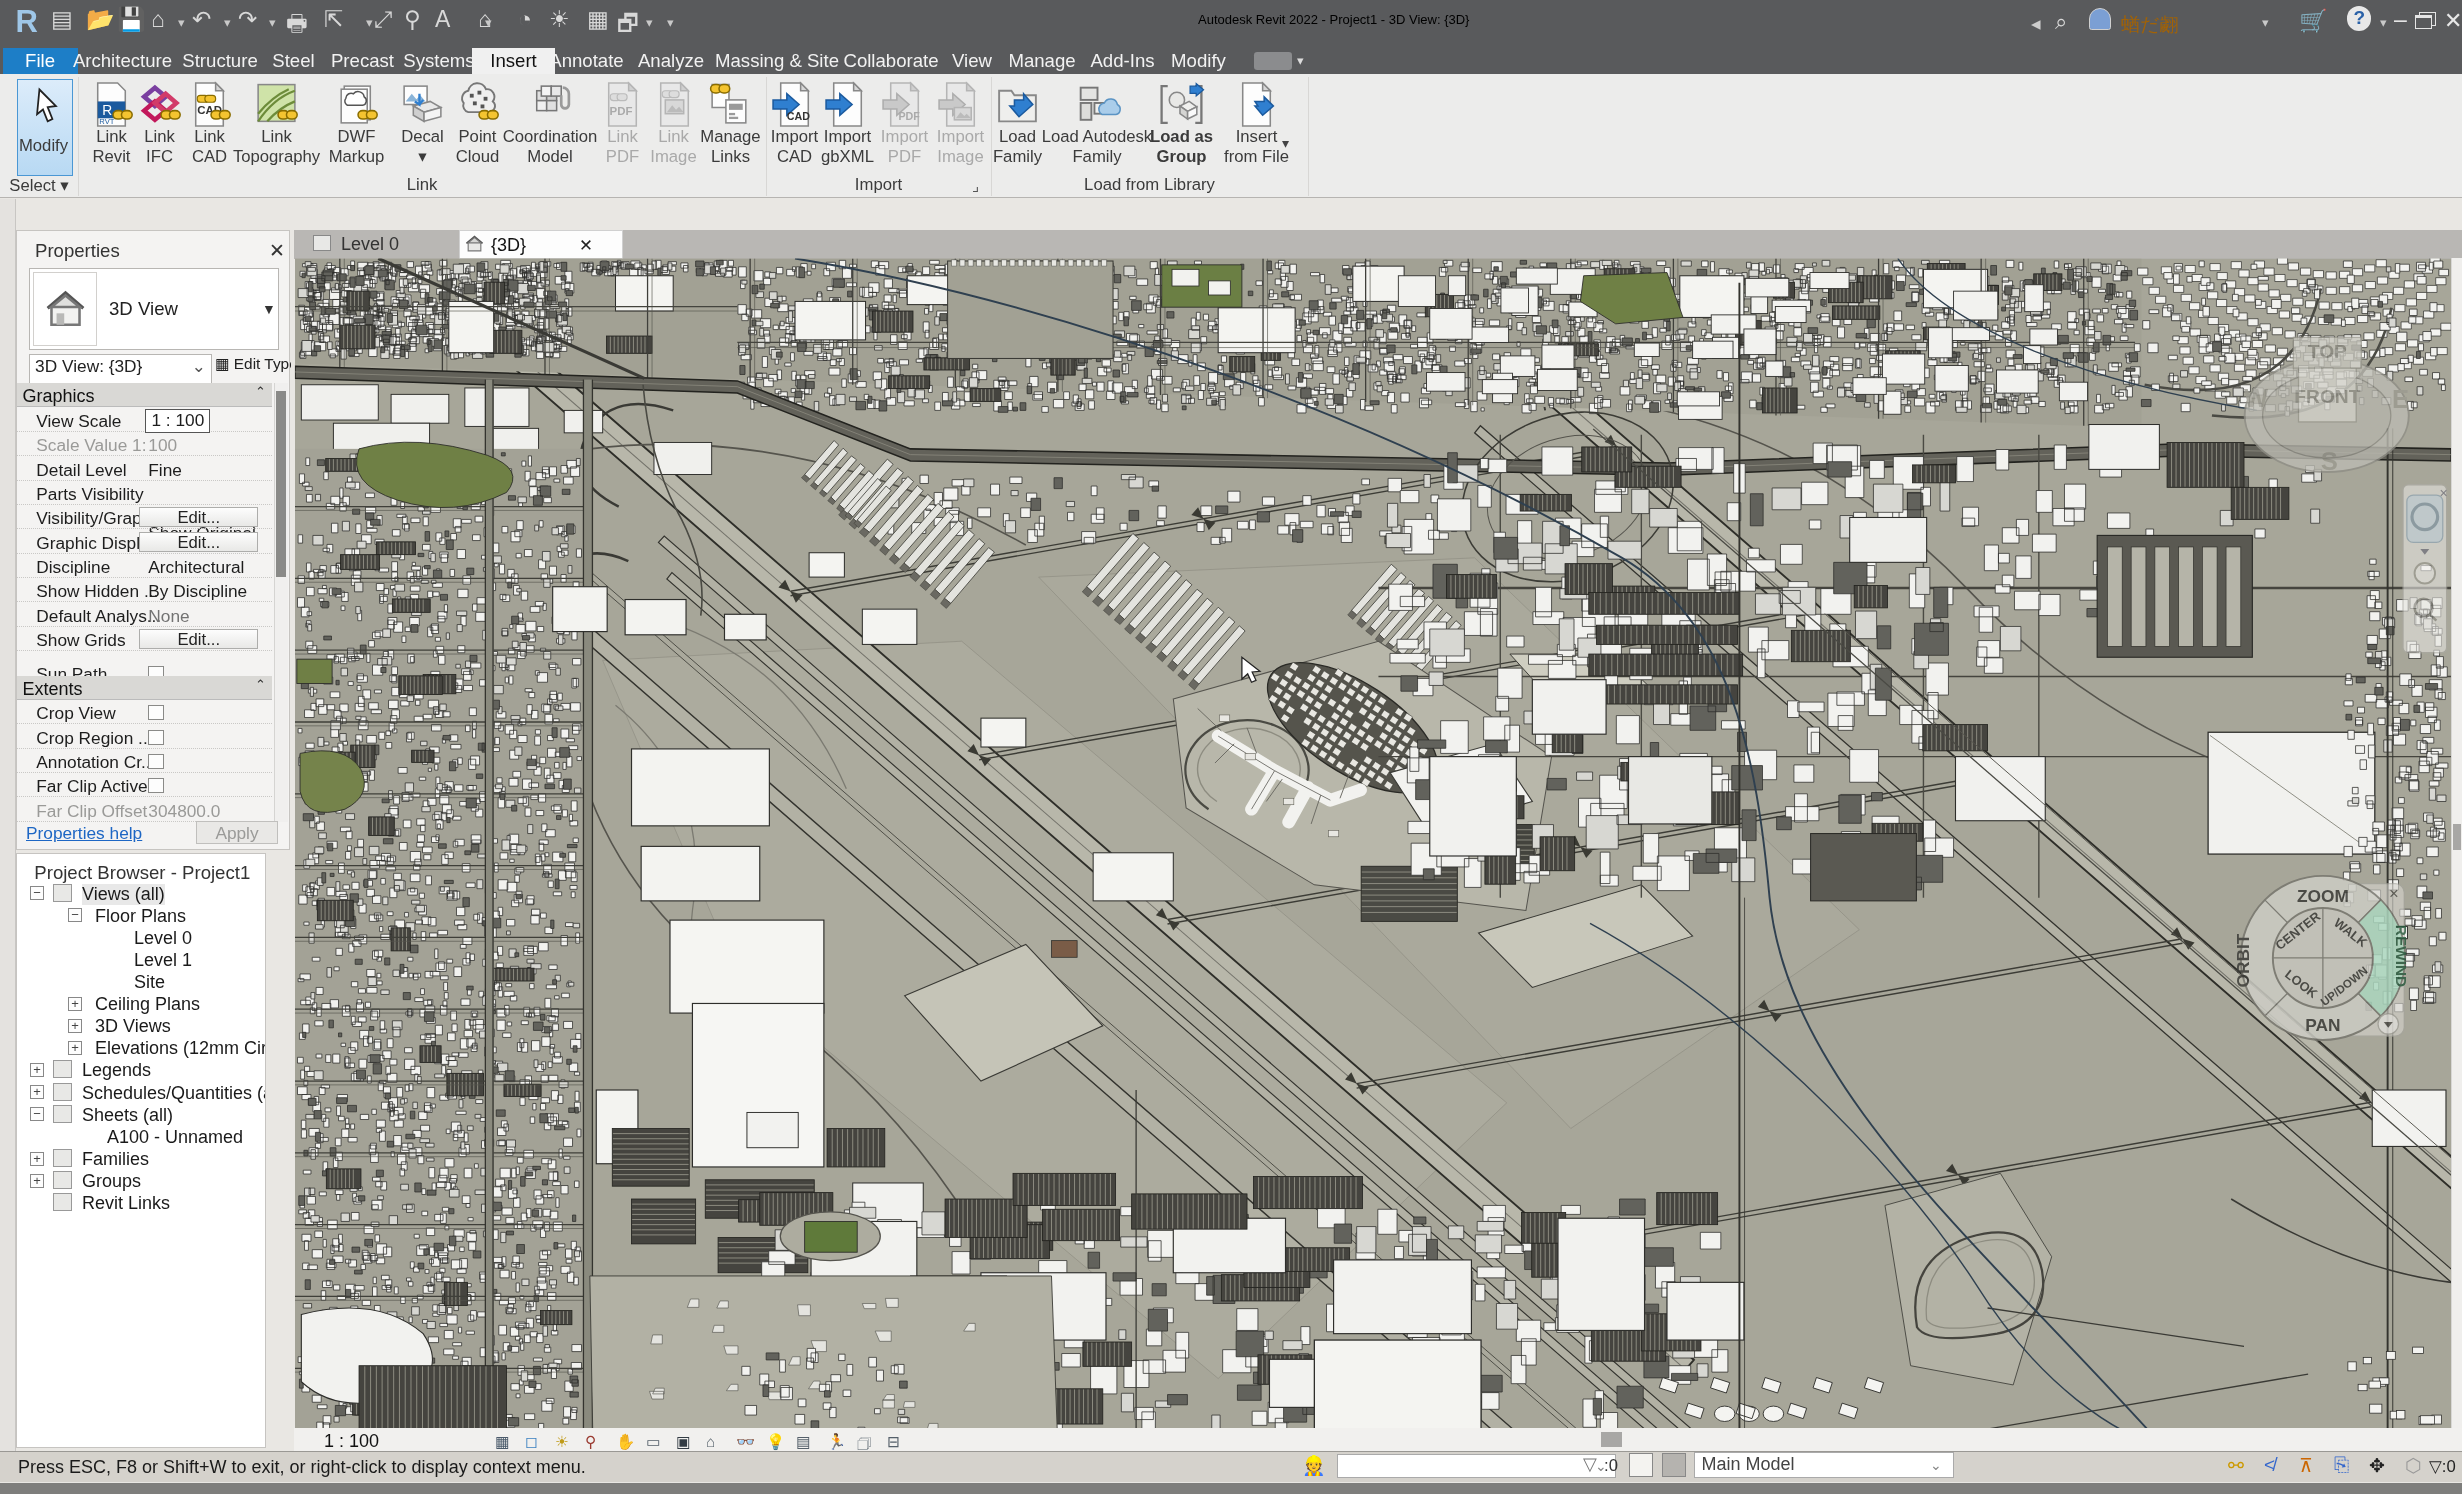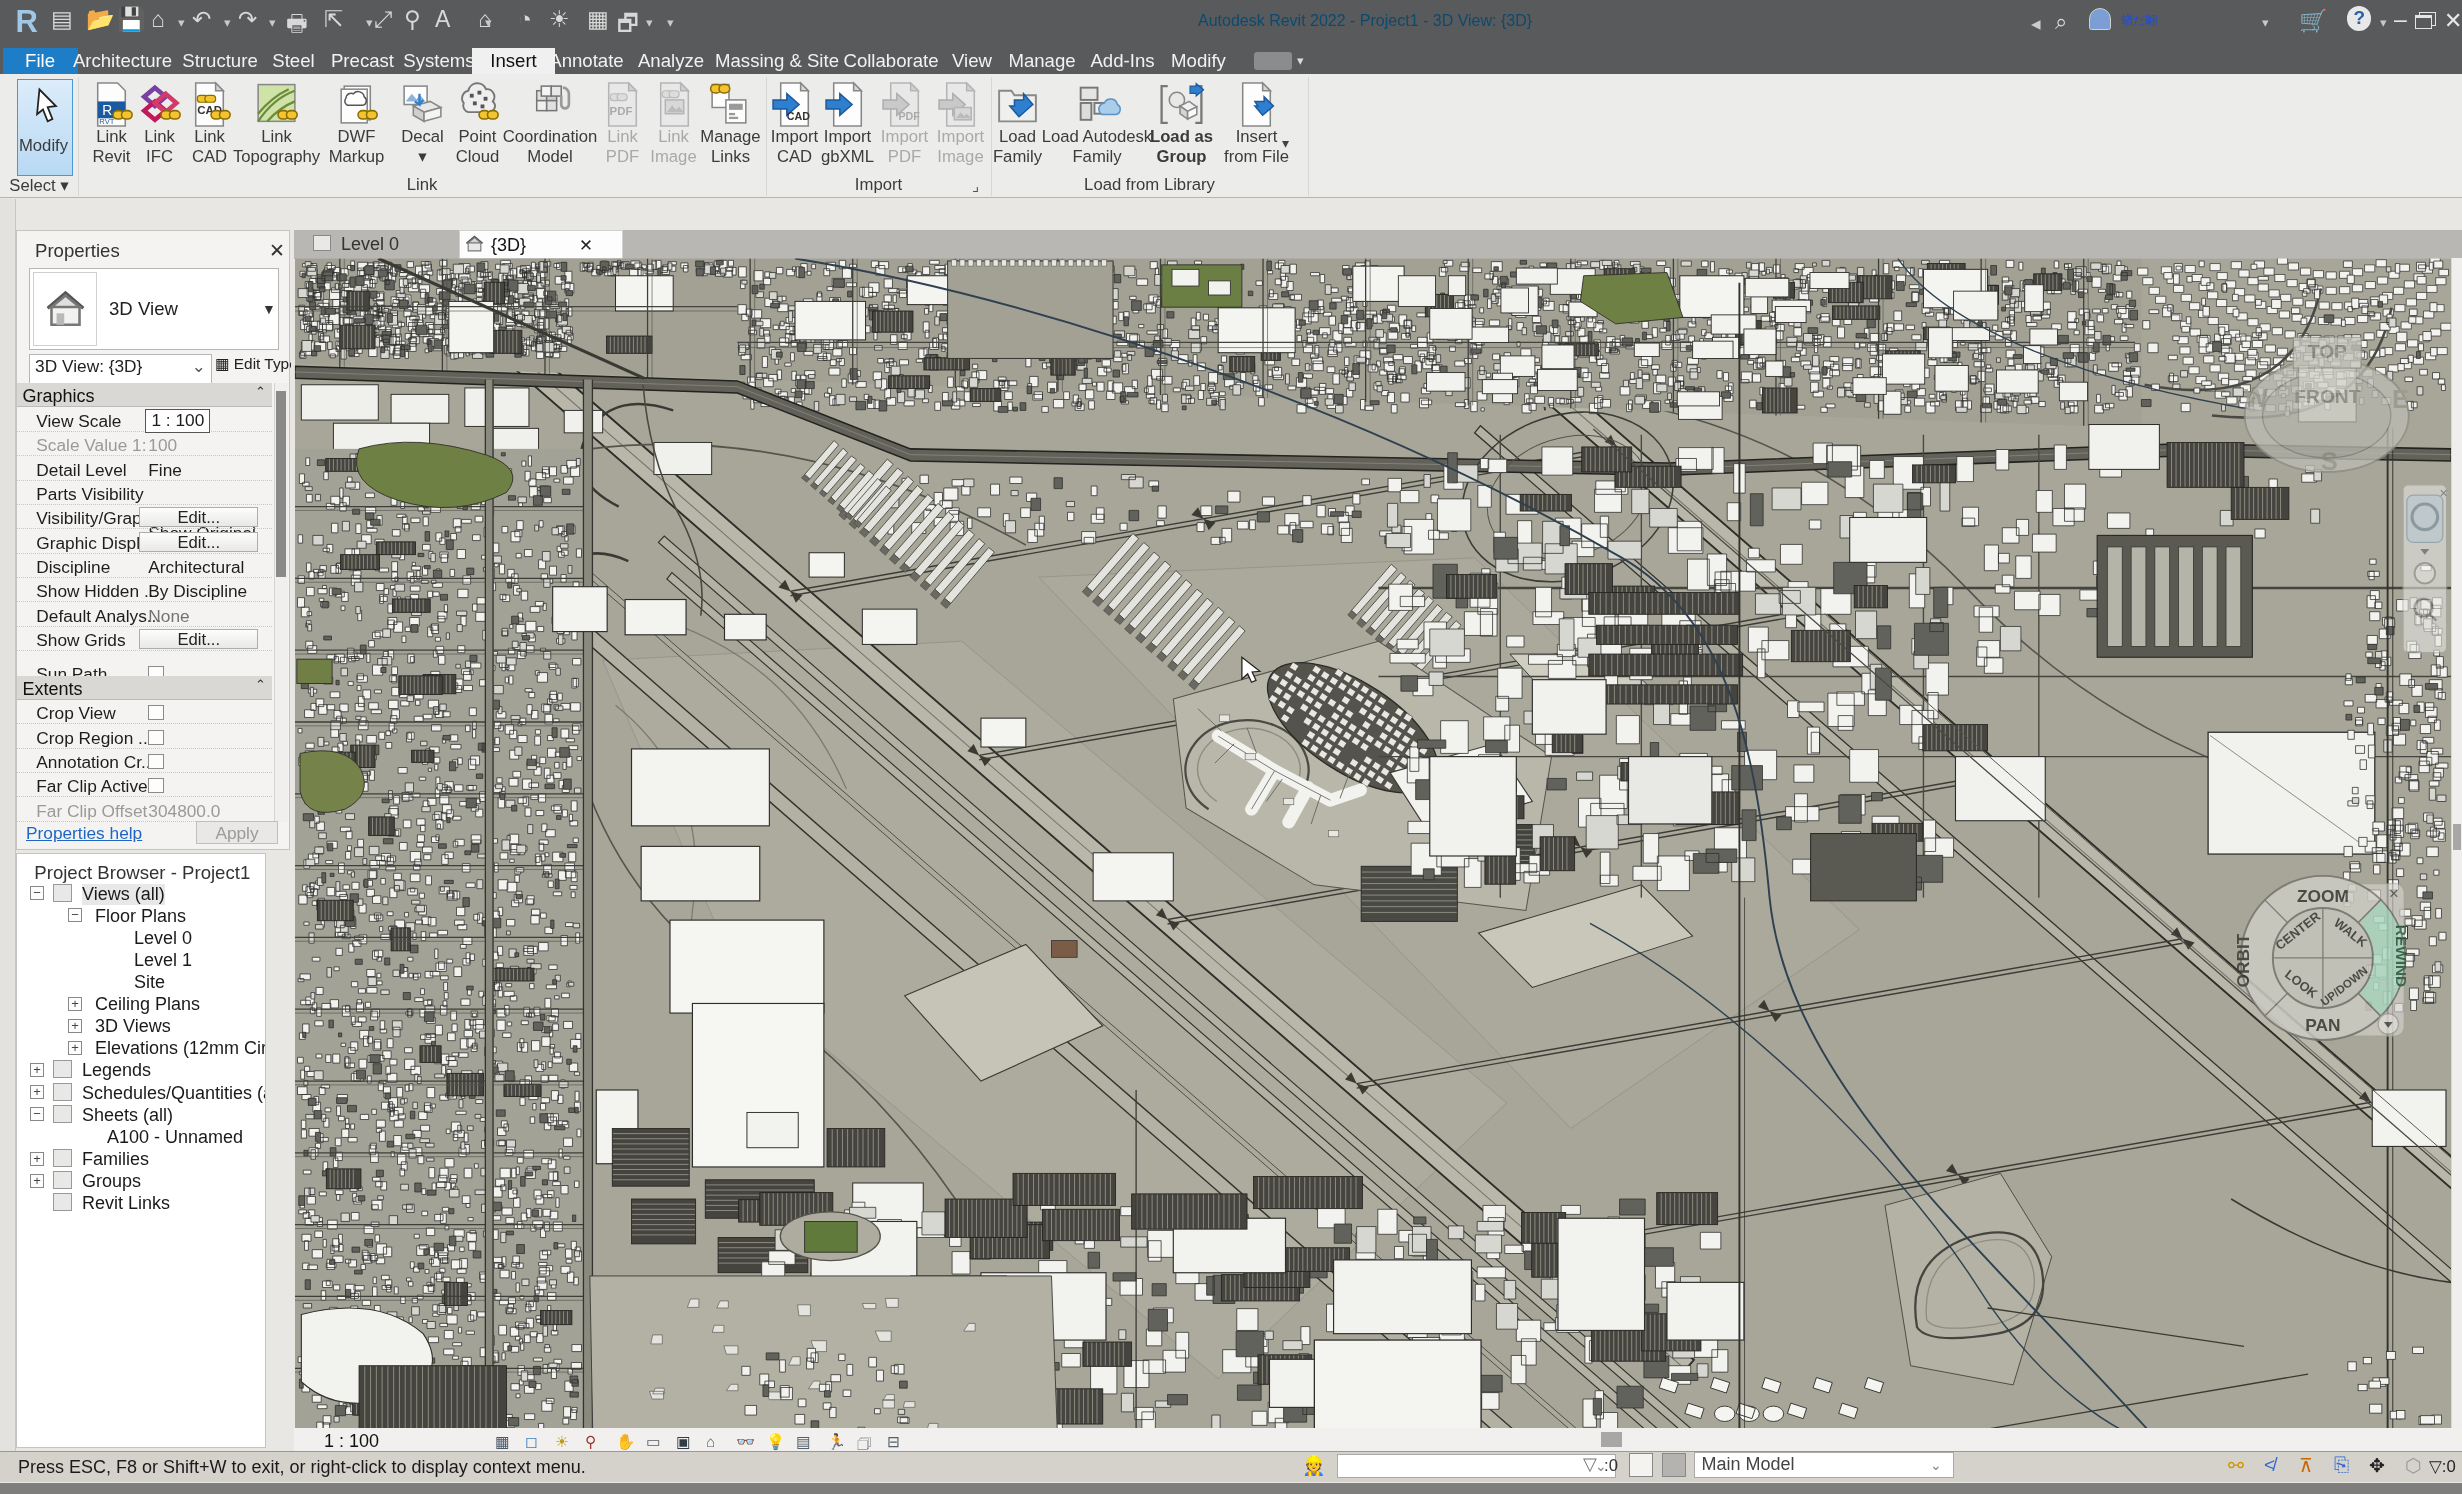--- a/index.html
+++ b/index.html
@@ -7,21 +7,21 @@
 .tabrow{left:0;top:48px;width:2462px;height:26px;background:#595a5c;}
 .tab{position:absolute;top:0;height:26px;color:#f2f2f2;font-size:18.6px;line-height:26px;text-align:center;white-space:nowrap;}
 .tab.file{background:#1d7ec7;color:#fff;}
 .tab.active{background:#f0f0f0;color:#111;}
 .ribbon{left:0;top:74px;width:2462px;height:124px;background:#ececeb;border-bottom:1.3px solid #b6b4b1;}
 .rlabel{position:absolute;top:101px;font-size:16.7px;color:#3b3b3b;text-align:center;}
 .ricon{position:absolute;top:6.4px;}
 .rtext{position:absolute;top:53px;font-size:16.7px;color:#3b3b3b;text-align:center;line-height:20px;white-space:pre;}
 .rtext.dis{color:#a9a9a9;}
 .groupsep{position:absolute;top:2.6px;height:119px;width:1.3px;background:#d8d7d5;}
-.title-text{position:absolute;top:11.5px;left:1198px;color:#0c4a6e;font-size:16px;white-space:nowrap;}
+.title-text{position:absolute;top:11.5px;left:1198px;color:#000000;font-size:13px;white-space:nowrap;}
 .panel{background:#f4f3f2;border:1.3px solid #c6c4c1;}
 .ptitle{font-size:18.6px;color:#333;}
 .prow{position:absolute;left:0;width:100%;height:24.4px;border-bottom:0.6px dotted #c9c8c6;font-size:17.3px;color:#1d1d1d;}
 .phead{background:#d9d8d5;border-bottom:0.6px solid #bbb;font-size:18px;color:#111;}
 .pl{position:absolute;left:19px;top:2.6px;}
 .pv{position:absolute;left:131px;top:2.6px;}
 .pbtn{position:absolute;left:122px;top:1.9px;width:119px;height:20px;background:linear-gradient(#fdfdfd,#e8e8e6);border:0.6px solid #adadab;text-align:center;font-size:16.7px;color:#222;line-height:19px;}
 .cb{position:absolute;left:131px;top:4.5px;width:15.4px;height:15.4px;background:#fdfdfd;border:1.3px solid #8a8a88;}
 .tree{font-size:18px;color:#1a1a1a;}
 .statusbar{left:0;top:1451px;width:2462px;height:31px;background:#d5d2cc;border-top:0.6px solid #9a9894;font-size:17.3px;color:#1a1a1a;}
@@ -48,21 +48,21 @@
 <div class="abs" style="left:178px;top:15.4px;font-size:13px;color:#c9c9c9;">▾</div>
 <div class="abs" style="left:224px;top:15.4px;font-size:13px;color:#c9c9c9;">▾</div>
 <div class="abs" style="left:269px;top:15.4px;font-size:13px;color:#c9c9c9;">▾</div>
 <div class="abs" style="left:366px;top:15.4px;font-size:13px;color:#c9c9c9;">▾</div>
 <div class="abs" style="left:485px;top:15.4px;font-size:13px;color:#c9c9c9;">▾</div>
 <div class="abs" style="left:646px;top:15.4px;font-size:13px;color:#c9c9c9;">▾</div>
 <div class="abs" style="left:667px;top:15.4px;font-size:13px;color:#c9c9c9;">▾</div>
 <div class="abs" style="left:2031px;top:11.5px;font-size:19px;color:#ccc;">◂</div>
 <div class="abs" style="left:2055px;top:9px;font-size:22px;color:#d8d8d8;">⌕</div>
 <div class="abs" style="left:2089px;top:7.7px;width:22px;height:22px;border-radius:11px 11px 2.6px 2.6px;background:#7b9fd4;border:1.3px solid #d0d0d0;"></div>
-<div class="abs" style="left:2121px;top:11.5px;font-size:12px;color:#1d4ed8;">蝤だ翽</div>
+<div class="abs" style="left:2121px;top:11.5px;font-size:19px;color:#a16207;">蝤だ翽</div>
 <div class="abs" style="left:2262px;top:15.4px;font-size:13px;color:#c9c9c9;">▾</div>
 <div class="abs" style="left:2299px;top:7.7px;font-size:23px;color:#b9c6dd;">🛒</div>
 <div class="abs" style="left:2347px;top:6.4px;width:24.4px;height:24.4px;border-radius:50%;background:#e8e8e8;color:#2a61a8;font-size:19px;font-weight:bold;text-align:center;line-height:24.4px;">?</div>
 <div class="abs" style="left:2380px;top:15.4px;font-size:13px;color:#c9c9c9;">▾</div>
 <div class="abs" style="left:2394px;top:6.4px;font-size:23px;color:#e5e5e5;">–</div>
 <div class="abs title-text">Autodesk Revit 2022 - Project1 - 3D View: {3D}</div>
 <div class="abs" style="left:2419px;top:11.5px;width:16.7px;height:14px;border:1.9px solid #e5e5e5;background:transparent;"></div>
 <div class="abs" style="left:2415px;top:15.4px;width:16.7px;height:14px;border:1.9px solid #e5e5e5;border-top:3.8px solid #e5e5e5;background:#595a5c;"></div>
 <div class="abs" style="left:2444px;top:7.7px;font-size:22px;color:#e8e8e8;">✕</div>
 <div class="abs tabrow">

